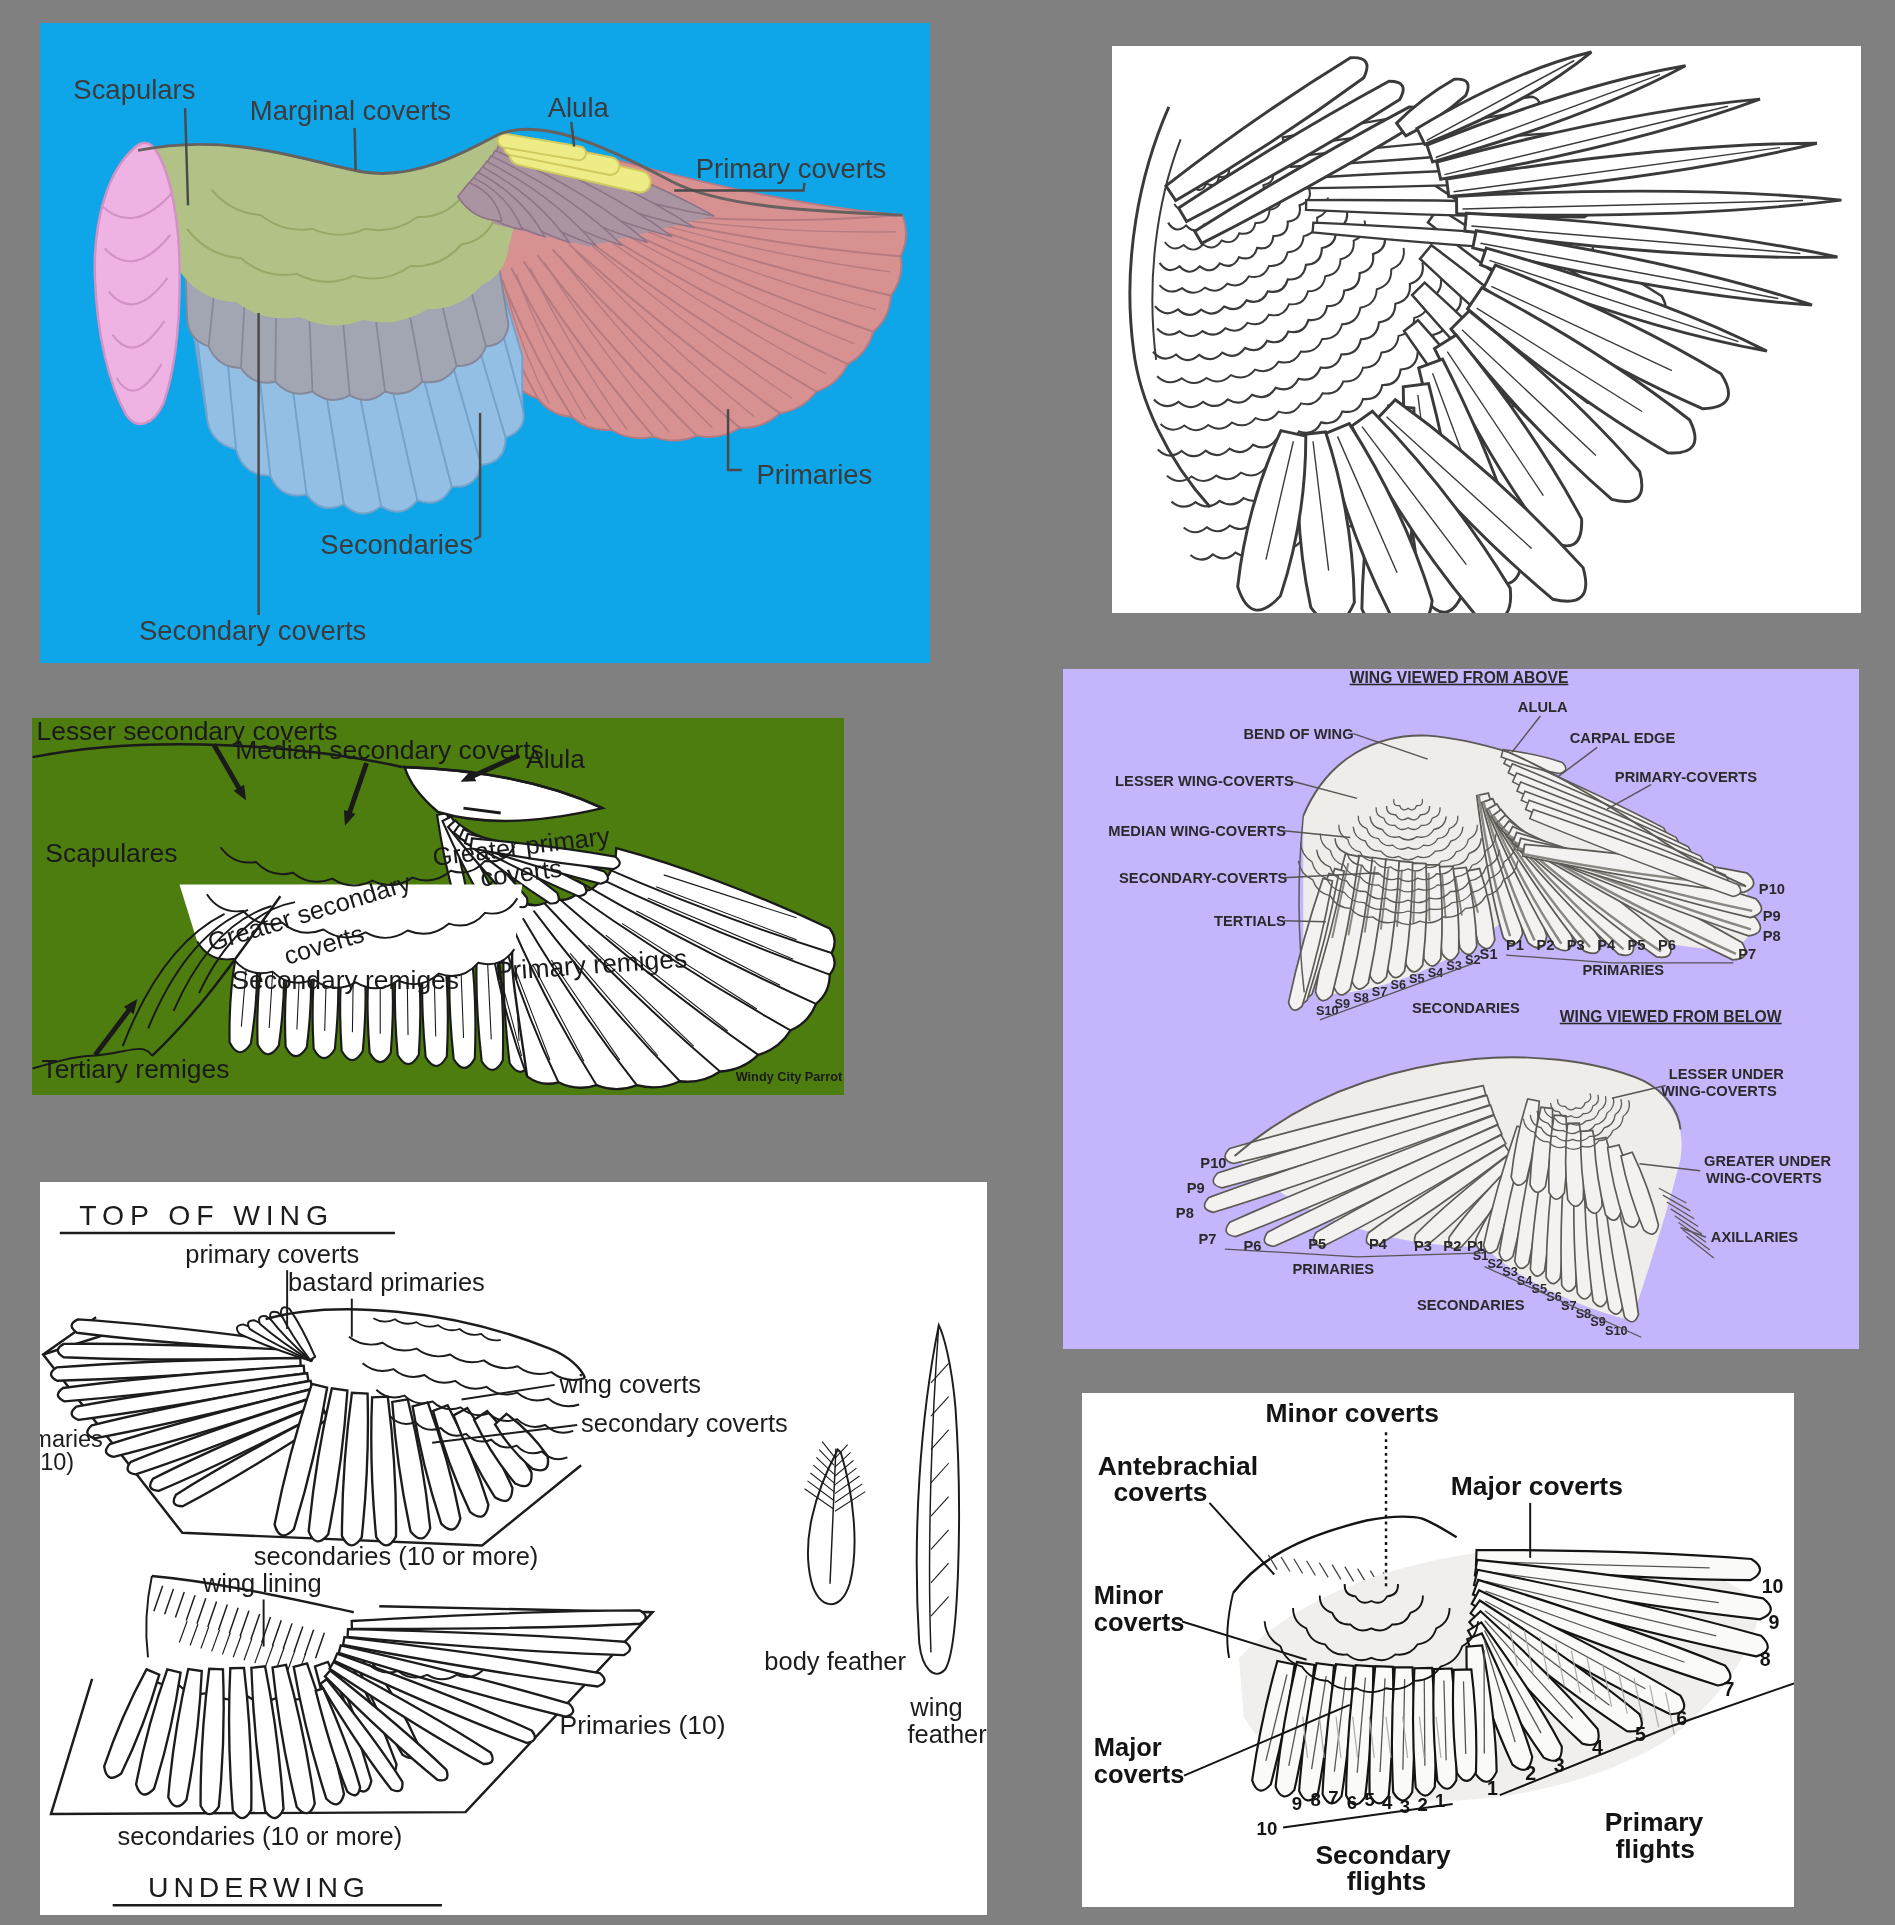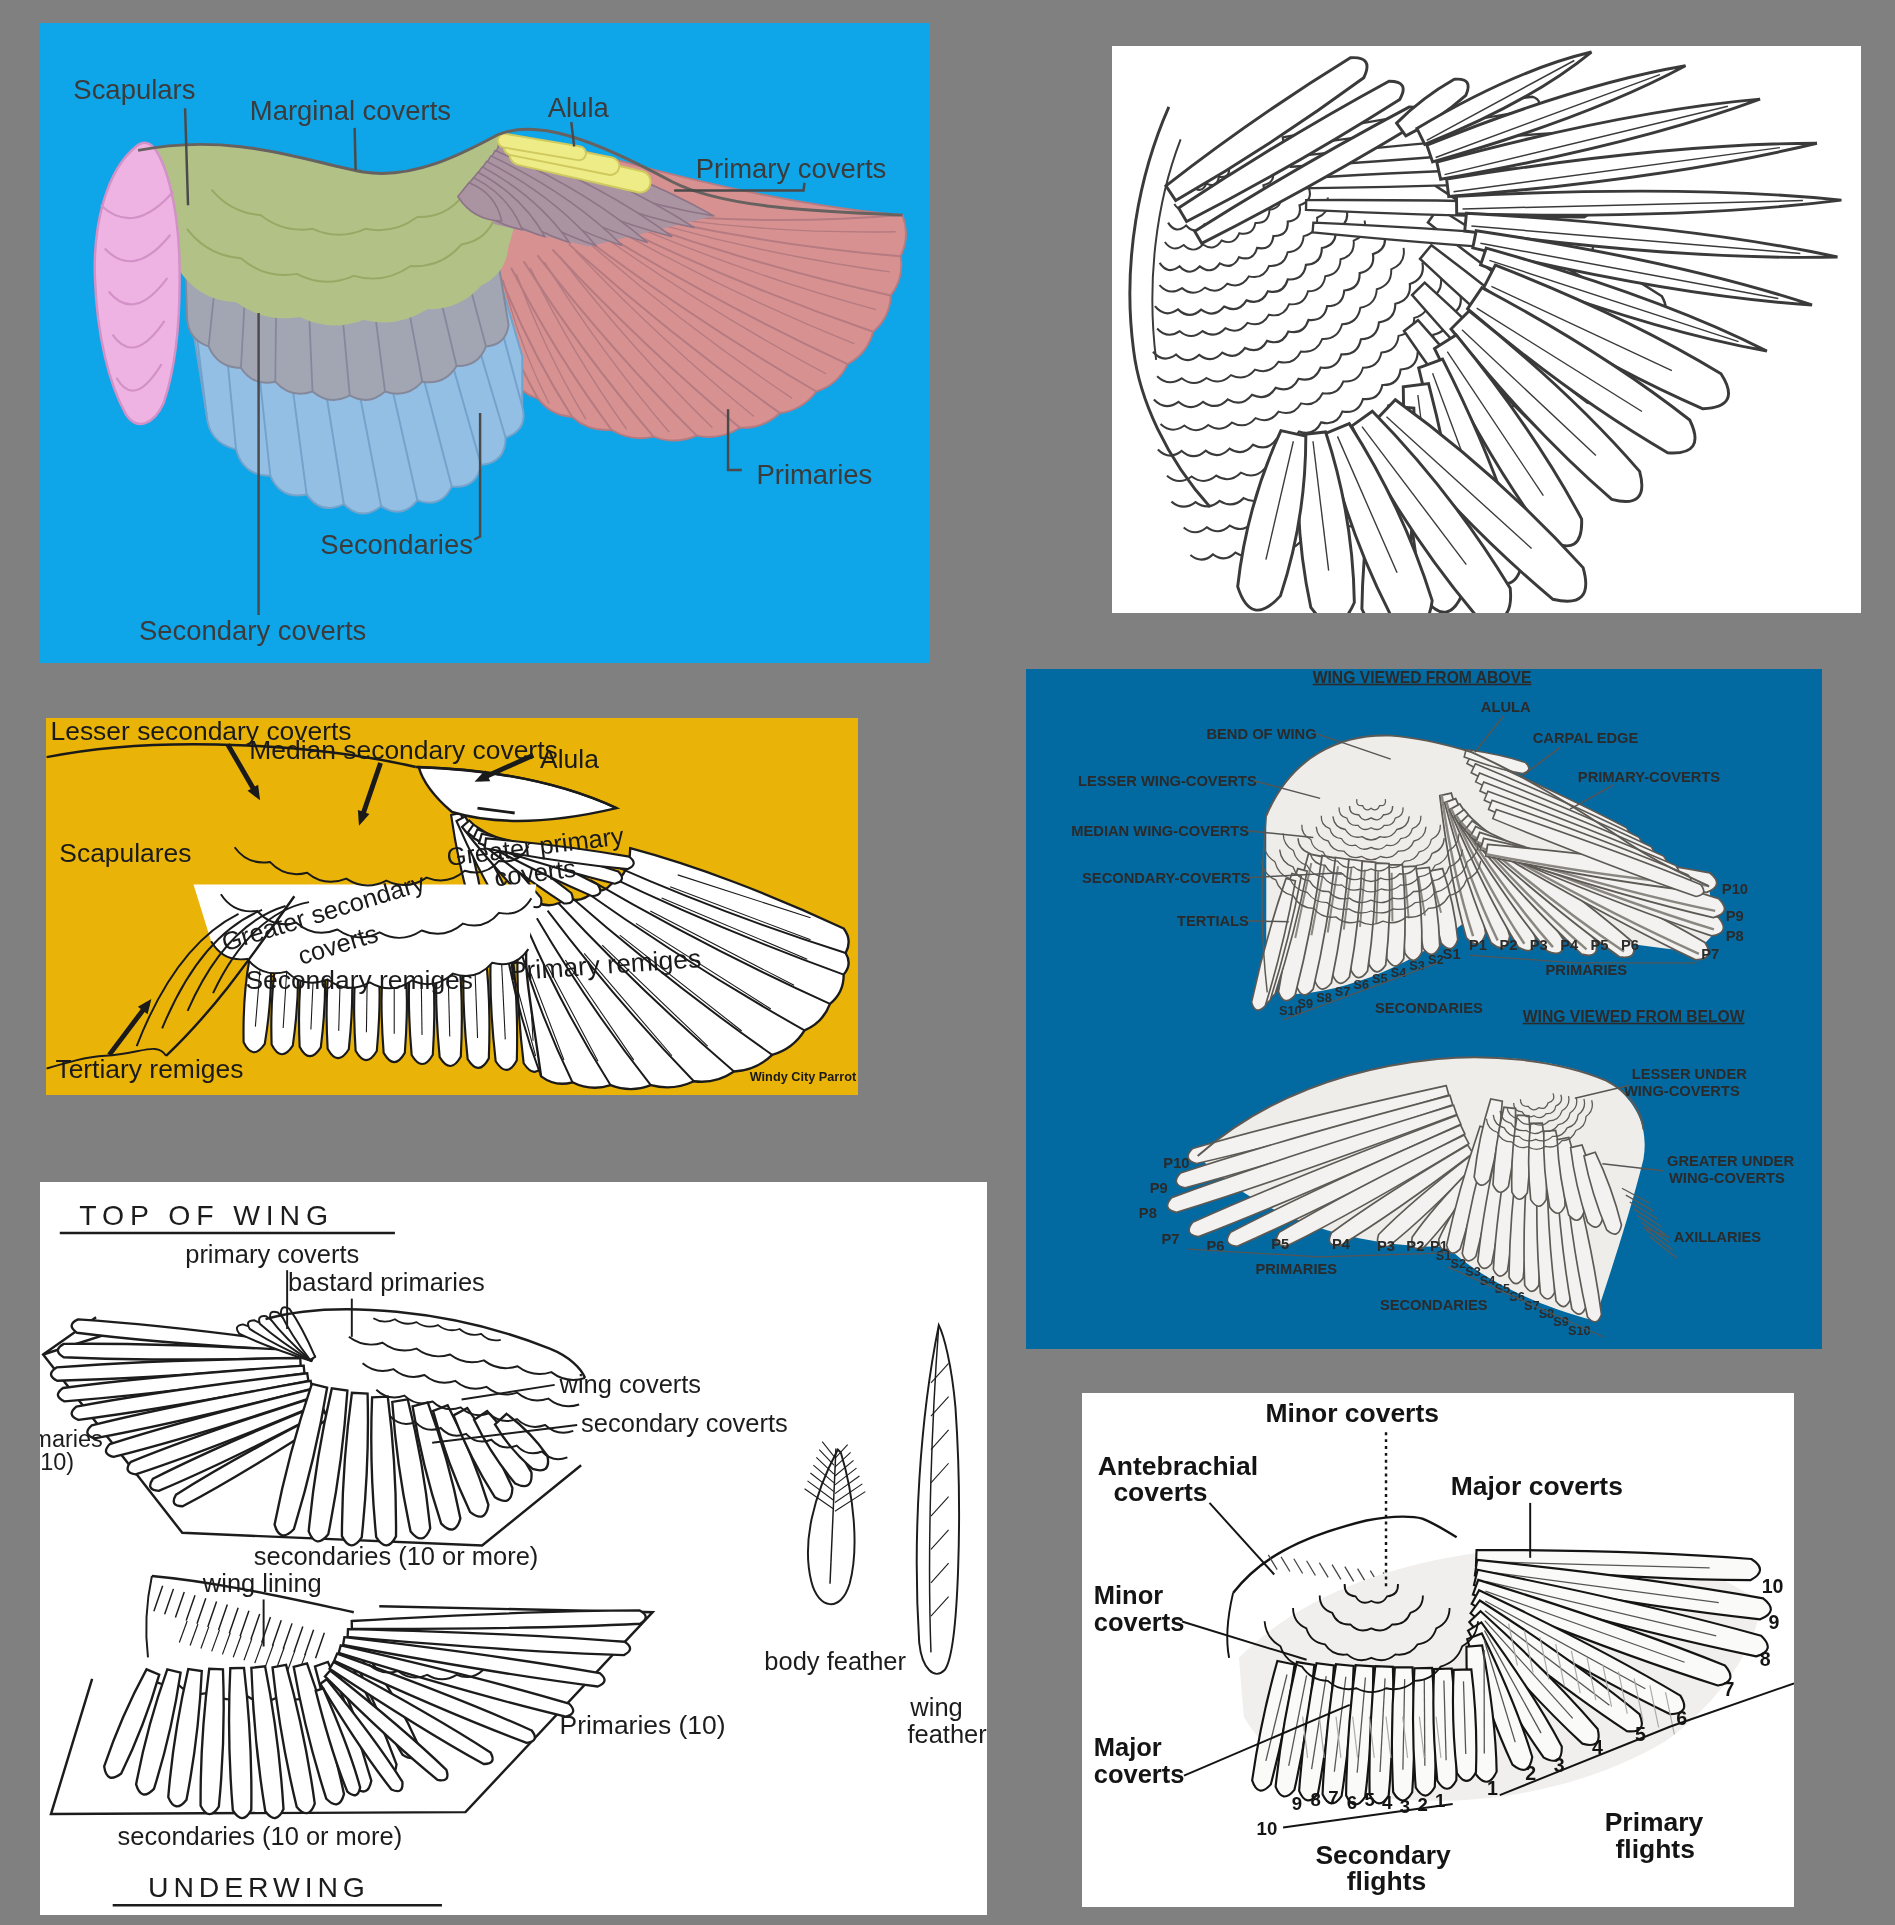--- a/index.html
+++ b/index.html
@@ -171,21 +171,21 @@
       <line x1="255.0" y1="388.0" x2="361.4" y2="528.8" stroke="#3a3a3a" stroke-width="1.4"></line>
       <path d="M218.0 395.0 Q239.3 493.8 285.4 582.5 Q320.8 609.8 326.6 565.5 Q296.7 470.2 242.0 385.0 Z" fill="#fff" stroke="#3a3a3a" stroke-width="3"></path>
       <line x1="230.0" y1="398.0" x2="290.8" y2="537.2" stroke="#3a3a3a" stroke-width="1.4"></line>
       <path d="M192.1 396.5 Q184.2 486.0 202.8 572.5 Q229.4 608.5 247.2 567.5 Q245.8 479.0 217.9 393.5 Z" fill="#fff" stroke="#3a3a3a" stroke-width="3"></path>
       <line x1="205.0" y1="403.0" x2="221.0" y2="535.0" stroke="#3a3a3a" stroke-width="1.4"></line>
       <path d="M172.3 392.2 Q137.2 468.9 128.2 551.3 Q141.8 593.9 171.8 560.7 Q197.8 482.1 197.7 397.8 Z" fill="#fff" stroke="#3a3a3a" stroke-width="3"></path>
       <line x1="185.0" y1="403.0" x2="157.0" y2="523.8" stroke="#3a3a3a" stroke-width="1.4"></line>
       <path d="M58 62 C28 130 10 220 22 310 C28 360 55 420 100 470" fill="none" stroke="#3a3a3a" stroke-width="3"></path>
       <path d="M70 95 C45 160 35 240 45 320" fill="none" stroke="#3a3a3a" stroke-width="2"></path>
     </svg></div>
-<div style="position:absolute;left:46px;top:718px;background:#eab308;line-height:0"><svg width="812" height="377" viewBox="0 0 828 385">
+<div style="position:absolute;left:32px;top:718px;background:#4d7c0f;line-height:0"><svg width="812" height="377" viewBox="0 0 828 385">
       <path d="M0 40 C120 16 280 28 377 50" fill="none" stroke="#1a1a1a" stroke-width="2.5"></path>
       <path d="M207.0 247.2 Q200.3 284.7 201.2 331.2 Q210.7 350.7 222.8 332.8 Q230.3 286.9 229.0 248.8 Z" fill="#fff" stroke="#1a1a1a" stroke-width="2.2"></path>
       <line x1="218.0" y1="256.0" x2="213.2" y2="315.2" stroke="#1a1a1a" stroke-width="1.1"></line>
       <path d="M234.4 246.6 Q228.3 285.4 229.8 333.4 Q239.6 352.7 251.4 334.6 Q258.2 287.1 256.4 247.8 Z" fill="#fff" stroke="#1a1a1a" stroke-width="2.2"></path>
       <line x1="245.4" y1="255.2" x2="241.6" y2="316.6" stroke="#1a1a1a" stroke-width="1.1"></line>
       <path d="M261.8 246.0 Q256.2 286.1 258.4 335.6 Q268.4 354.7 280.0 336.4 Q286.2 287.3 283.8 246.8 Z" fill="#fff" stroke="#1a1a1a" stroke-width="2.2"></path>
       <line x1="272.8" y1="254.4" x2="269.9" y2="318.1" stroke="#1a1a1a" stroke-width="1.1"></line>
       <path d="M289.2 245.3 Q284.1 286.8 287.0 337.7 Q297.3 356.7 308.6 338.3 Q314.1 287.6 311.2 245.9 Z" fill="#fff" stroke="#1a1a1a" stroke-width="2.2"></path>
       <line x1="300.2" y1="253.6" x2="298.3" y2="319.5" stroke="#1a1a1a" stroke-width="1.1"></line>
       <path d="M316.6 244.7 Q312.1 287.5 315.6 339.9 Q326.2 358.7 337.2 340.1 Q342.1 287.8 338.6 244.9 Z" fill="#fff" stroke="#1a1a1a" stroke-width="2.2"></path>
@@ -260,21 +260,21 @@
       <text x="718.0" y="371.0" font-size="13" fill="#1a1a1a" font-weight="bold" text-anchor="start">Windy City Parrot</text>
       <line x1="185.0" y1="27.0" x2="215.0" y2="78.8" stroke="#1a1a1a" stroke-width="5"></line>
       <polygon points="218.0,84.0 205.2,74.4 216.0,68.1" fill="#1a1a1a"></polygon>
       <line x1="341.0" y1="46.0" x2="321.0" y2="104.3" stroke="#1a1a1a" stroke-width="5"></line>
       <polygon points="319.0,110.0 317.9,94.0 329.7,98.1" fill="#1a1a1a"></polygon>
       <line x1="497.0" y1="38.0" x2="442.5" y2="62.5" stroke="#1a1a1a" stroke-width="5"></line>
       <polygon points="437.0,65.0 447.9,53.3 453.0,64.6" fill="#1a1a1a"></polygon>
       <line x1="64.0" y1="344.0" x2="103.4" y2="291.8" stroke="#1a1a1a" stroke-width="5"></line>
       <polygon points="107.0,287.0 103.1,302.5 93.2,295.0" fill="#1a1a1a"></polygon>
     </svg></div>
-<div style="position:absolute;left:1026px;top:669px;background:#0369a1;line-height:0"><svg width="796" height="680" viewBox="0 0 812 694">
+<div style="position:absolute;left:1063px;top:669px;background:#c4b5fd;line-height:0"><svg width="796" height="680" viewBox="0 0 812 694">
       <path d="M245 150 C270 90 320 66 372 68 C402 70 432 78 455 85 C500 105 560 140 612 176 C652 202 685 214 697 222 L702 270 L684 289 C600 280 500 262 455 252 C400 300 330 330 268 332 L245 280 Z" fill="#efedea" stroke="none"></path>
       <path d="M411.1 206.3 Q413.2 243.8 423.5 279.6 Q434.8 292.7 440.5 276.4 Q436.8 239.2 424.9 203.7 Z" fill="#f3f2f0" stroke="#5d5954" stroke-width="1.8"></path>
       <line x1="414.0" y1="213.0" x2="423.4" y2="248.8" stroke="#8a8680" stroke-width="2"></line>
       <path d="M397.4 204.1 Q397.0 245.0 405.0 284.9 Q415.3 298.8 422.1 282.9 Q420.9 242.2 411.3 202.5 Z" fill="#f3f2f0" stroke="#5d5954" stroke-width="1.8"></path>
       <line x1="400.3" y1="211.3" x2="406.9" y2="251.7" stroke="#8a8680" stroke-width="2"></line>
       <path d="M383.7 202.0 Q380.9 246.3 386.5 290.2 Q395.9 304.8 403.7 289.3 Q404.9 245.1 397.7 201.3 Z" fill="#f3f2f0" stroke="#5d5954" stroke-width="1.8"></path>
       <line x1="386.7" y1="209.7" x2="390.3" y2="254.5" stroke="#8a8680" stroke-width="2"></line>
       <path d="M370.0 200.0 Q364.8 247.8 368.0 295.6 Q376.6 310.7 385.3 295.7 Q388.8 247.9 384.0 200.0 Z" fill="#f3f2f0" stroke="#5d5954" stroke-width="1.8"></path>
       <line x1="373.0" y1="208.0" x2="373.8" y2="257.4" stroke="#8a8680" stroke-width="2"></line>
       <path d="M356.3 198.0 Q348.8 249.4 349.6 301.1 Q357.5 316.5 366.9 302.0 Q372.8 250.5 370.3 198.7 Z" fill="#f3f2f0" stroke="#5d5954" stroke-width="1.8"></path>

